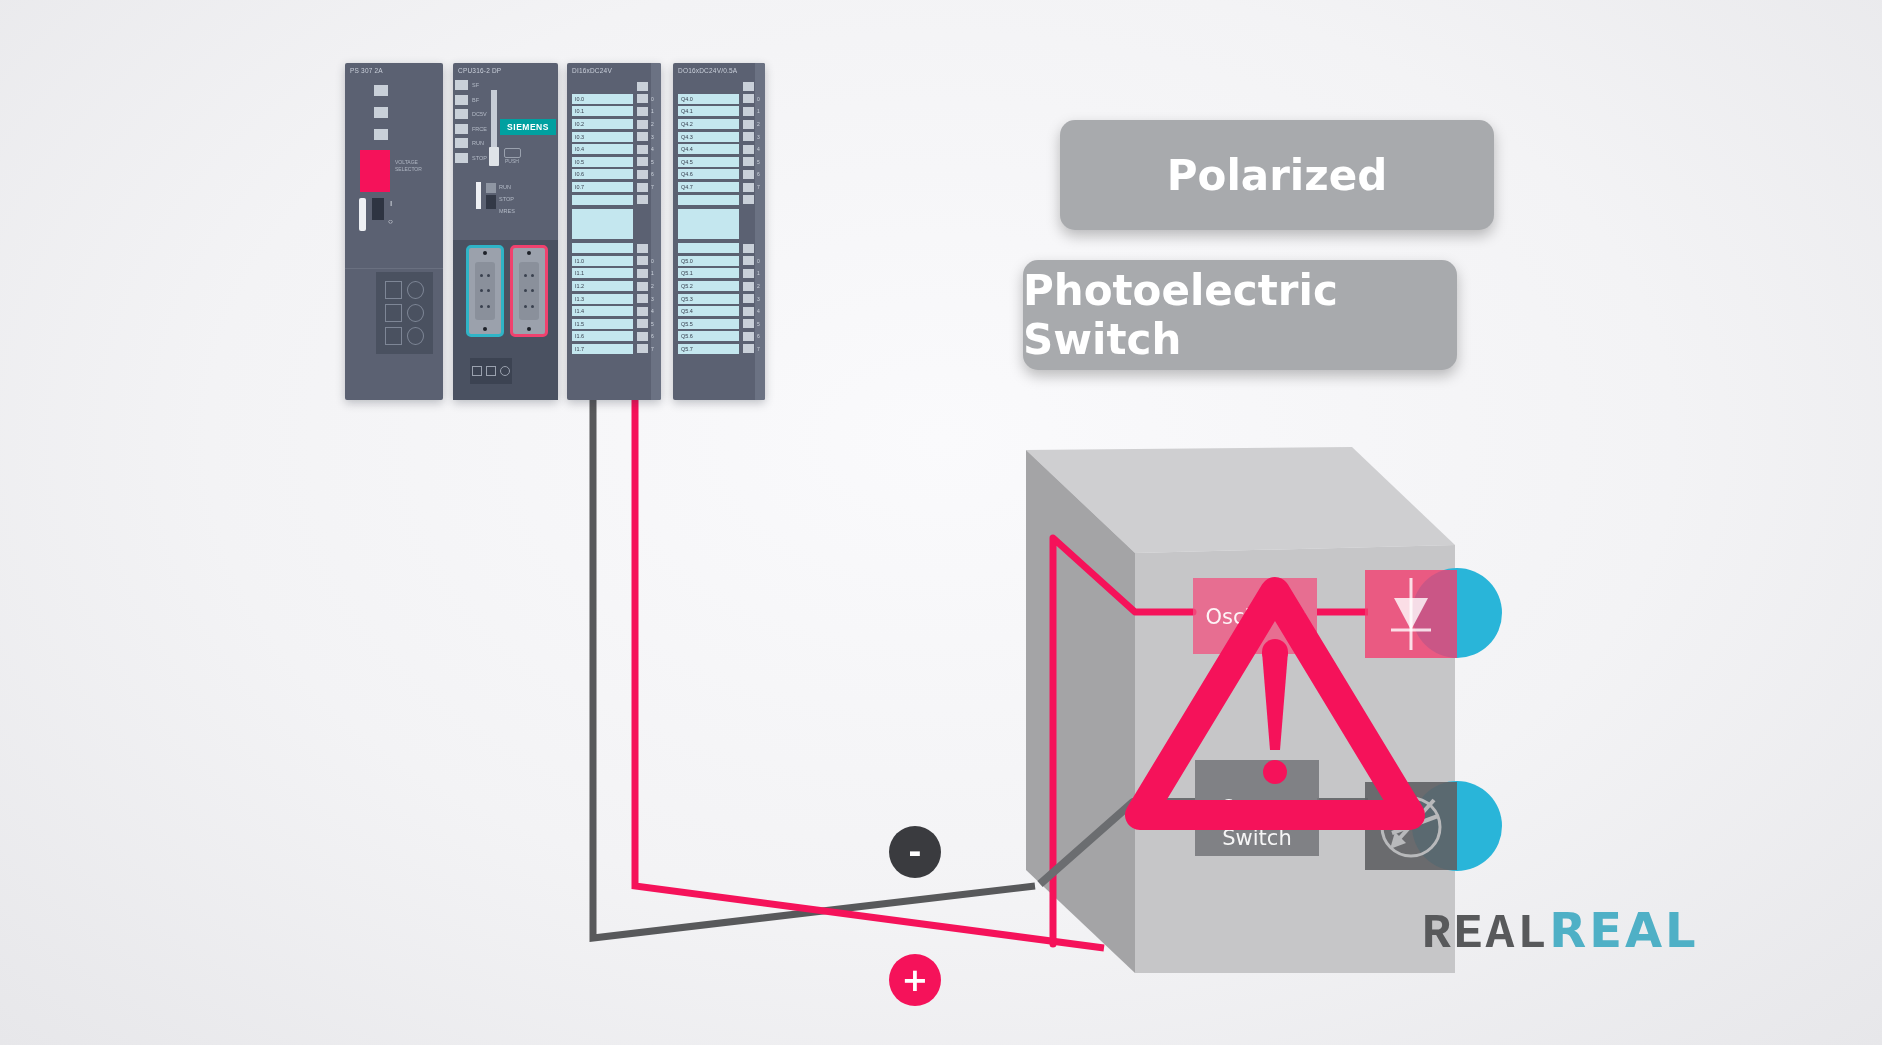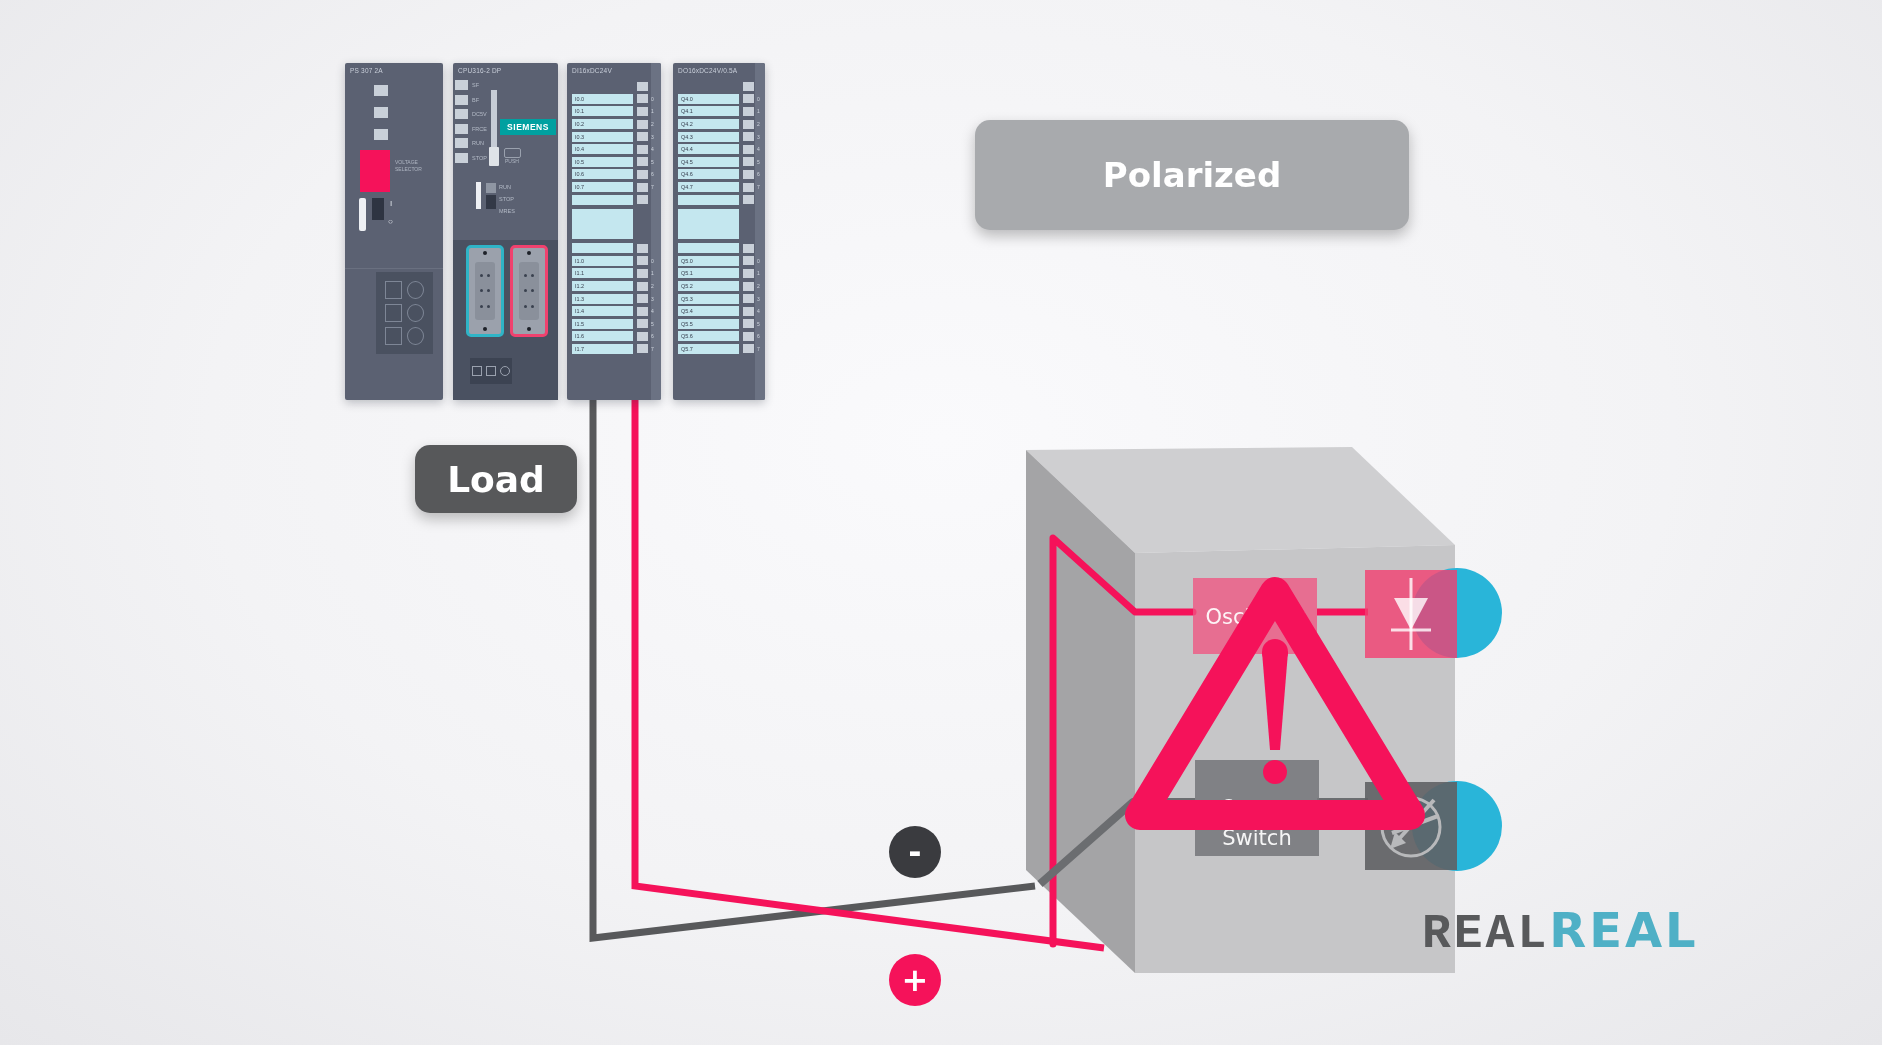--- a/index.html
+++ b/index.html
@@ -65,21 +65,21 @@
   .io-strip.hidden-strip{background:transparent;}
   .io-led{width:11px;height:9px;background:#c9d0d9;margin-left:4px;}
   .io-num{width:8px;font-size:5px;color:#cfd5de;margin-left:3px;font-family:"Liberation Sans",sans-serif;}
   .io-big{width:61px;height:30px;background:#c4e7ef;margin:3px 0;}
 
   
   .tagbox{position:absolute;display:flex;align-items:center;justify-content:center;
           color:#fff;font-weight:600;border-radius:15px;box-shadow:0 6px 14px rgba(0,0,0,.25);}
   #load-box{left:415px;top:445px;width:162px;height:68px;background:#57585A;font-size:36px;}
   #power-box{left:660px;top:443px;width:158px;height:70px;background:#F5125A;font-size:36px;}
-  #polarized-box{left:975px;top:120px;width:434px;height:110px;background:#A8AAAD;font-size:34px;}
+  #polarized-box{left:1060px;top:120px;width:434px;height:110px;background:#A8AAAD;font-size:42px;}
   #photoelectric-box{left:1023px;top:260px;width:434px;height:110px;background:#A8AAAD;font-size:42px;}
 
   .badge{position:absolute;width:52px;height:52px;border-radius:50%;color:#fff;display:flex;
          align-items:center;justify-content:center;font-size:32px;font-weight:bold;line-height:0;}
   #minus-badge{left:889px;top:826px;background:#3A3B3F;}
   #plus-badge{left:889px;top:954px;background:#F5125A;}
 
   
   #logo{position:absolute;left:1422px;top:902px;font-size:48px;font-weight:800;letter-spacing:3px;
         font-family:"DejaVu Sans",sans-serif;white-space:nowrap;}
@@ -480,22 +480,22 @@
             <div class="io-row">
               <div class="io-strip">Q5.7</div>
               <div class="io-led"></div>
               <div class="io-num">7</div>
             </div>
           </div>
       </div>
     </div>
   </div>
 
-  <div class="tagbox" id="load-box">Load</div>
   <div class="tagbox" id="polarized-box">Polarized</div>
+  <div class="tagbox" id="photoelectric-box">Photoelectric Switch</div>
 
   <div class="badge" id="minus-badge">-</div>
   <div class="badge" id="plus-badge">+</div>
 
   <div id="logo">
     <span class="real">REAL</span><span class="pars">REAL</span>
   </div>
 
 </div>
 

